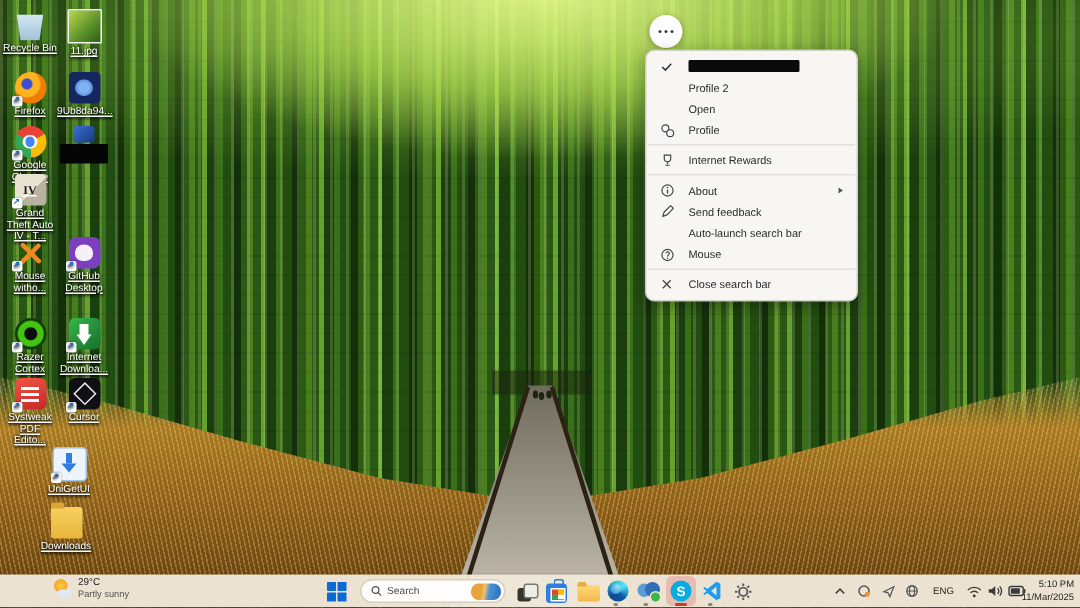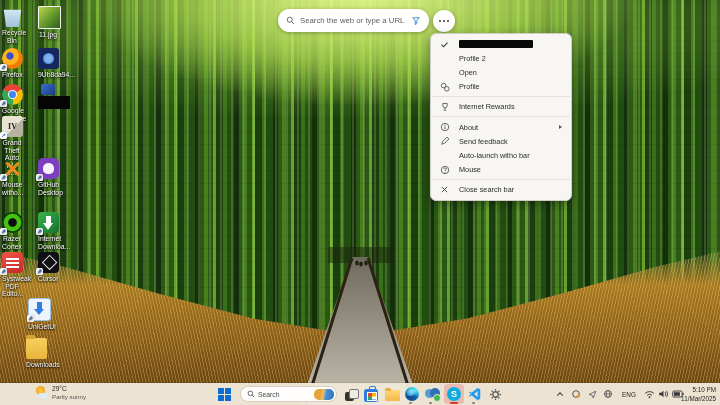--- a/index.html
+++ b/index.html
@@ -18,22 +18,22 @@
     repeating-linear-gradient(78deg, rgba(255,225,140,.28) 0 1px, rgba(0,0,0,0) 1px 3px),
     linear-gradient(to top, #5e3a0e 0%, #8a5c17 40%, #a97a22 75%, rgba(170,140,70,.25) 92%, rgba(170,140,70,0) 100%);
     clip-path:polygon(0 100%,0 4%,18% 14%,42% 30%,68% 46%,100% 58%,100% 100%);}
   .grass-r{right:0;background:
     repeating-linear-gradient(102deg, rgba(255,225,140,.28) 0 1px, rgba(0,0,0,0) 1px 3px),
     linear-gradient(to top, #5e3a0e 0%, #8a5c17 40%, #a97a22 75%, rgba(170,140,70,.25) 92%, rgba(170,140,70,0) 100%);
     clip-path:polygon(0 58%,32% 46%,58% 30%,82% 14%,100% 4%,100% 100%,0 100%);}
   .scene{position:absolute;inset:0;pointer-events:none;}
 
   
-  .dic{position:absolute;width:20px;color:#fff;font-size:6.8px;text-align:center;line-height:1.12;
-    text-shadow:0 1px 2px rgba(0,0,0,.95),0 0 2px rgba(0,0,0,.85);}
+  .dic{position:absolute;width:36px;color:#fff;font-size:6.8px;text-align:center;line-height:1.12;
+    text-shadow:0 1px 2px rgba(0,0,0,.95),0 0 2px rgba(0,0,0,.85);text-decoration:underline;}
   .g{width:21px;height:21px;margin:0 auto 2px;position:relative;border-radius:4px;}
   .sc{position:absolute;left:-2px;bottom:-2px;width:7px;height:7px;background:#fff;border-radius:1.5px;
     box-shadow:0 0 1px rgba(0,0,0,.5);font-size:5.5px;line-height:7px;color:#1a66c0;text-align:center;font-weight:bold;}
   .g-bin{background:linear-gradient(180deg,#dfeef7,#9fc2d8);clip-path:polygon(8% 18%,92% 18%,80% 100%,20% 100%);border-radius:2px;}
   .g-bin:before{content:"";position:absolute;left:10%;top:4%;width:80%;height:12%;background:#b9d6e8;border-radius:2px;}
   .g-img{background:linear-gradient(135deg,#bcd94a,#5a8f2a 60%,#2e5c14);border:1.5px solid #f2f2f2;border-radius:1px;}
   .g-ff{border-radius:50%;background:radial-gradient(circle at 38% 38%, #3a4fd0 0 17%, #ffb41f 23% 45%, #f07b05 52% 78%, #d4550a 100%);}
   .g-ubu{background:#16265e;border-radius:3px;}
   .g-ubu:before{content:"";position:absolute;left:22%;top:22%;width:56%;height:56%;border-radius:50%;background:radial-gradient(circle,#7fb3f0 0 40%,#2f64c0 100%);}
   .g-chr{border-radius:50%;background:conic-gradient(from -60deg,#ea4335 0 120deg,#fbbc05 120deg 240deg,#34a853 240deg 360deg);}
@@ -218,30 +218,20 @@
     <div class="g g-uget">
         <span class="sc">↗</span>
       </div>
     <div>UniGetUI</div>
   </div>
   <div class="dic" style="left:26px;top:338px">
     <div class="g g-dl"></div>
     <div>Downloads</div>
   </div>
 
-  <div class="sbar">
-    <svg width="9" height="9" viewBox="0 0 12 12">
-      <circle cx="5" cy="5" r="3.4" fill="none" stroke="#666" stroke-width="1.3"></circle>
-      <line x1="7.6" y1="7.6" x2="10.6" y2="10.6" stroke="#666" stroke-width="1.3"></line>
-    </svg>
-    <span class="sbar-text">Search the web or type a URL</span>
-    <svg width="10" height="10" viewBox="0 0 14 14">
-      <path d="M2.5 2.5h9l-3.4 3.6v4.4l-2.2 1.4V6.1z" fill="none" stroke="#1b7fd4" stroke-width="1.2" stroke-linejoin="round"></path>
-    </svg>
-  </div>
   <div class="more">
     <span class="mdot"></span>
     <span class="mdot"></span>
     <span class="mdot"></span>
   </div>
 
   <div class="menu">
     <div class="mi">
       <span class="mi-ic">
         <svg width="9" height="9" viewBox="0 0 12 12">
@@ -291,21 +281,21 @@
     <div class="mi">
       <span class="mi-ic">
         <svg width="10" height="10" viewBox="0 0 14 14">
             <path d="M2.5 11.5l1.4-4 6-6 2.6 2.6-6 6z" fill="none" stroke="#444" stroke-width="1.1" stroke-linejoin="round"></path>
           </svg>
       </span>
       <span>Send feedback</span>
     </div>
     <div class="mi">
       <span class="mi-ic"></span>
-      <span>Auto-launch witho bar</span>
+      <span>Auto-launch search bar</span>
     </div>
     <div class="mi">
       <span class="mi-ic">
         <svg width="10" height="10" viewBox="0 0 14 14">
             <circle cx="7" cy="7" r="5.2" fill="none" stroke="#444" stroke-width="1.1"></circle>
             <path d="M5.5 5.4a1.6 1.6 0 1 1 2.4 1.6c-.6.4-.9.7-.9 1.4" fill="none" stroke="#444" stroke-width="1.1"></path>
             <circle cx="7" cy="10" r="0.7" fill="#444"></circle>
           </svg>
       </span>
       <span>Mouse</span>

